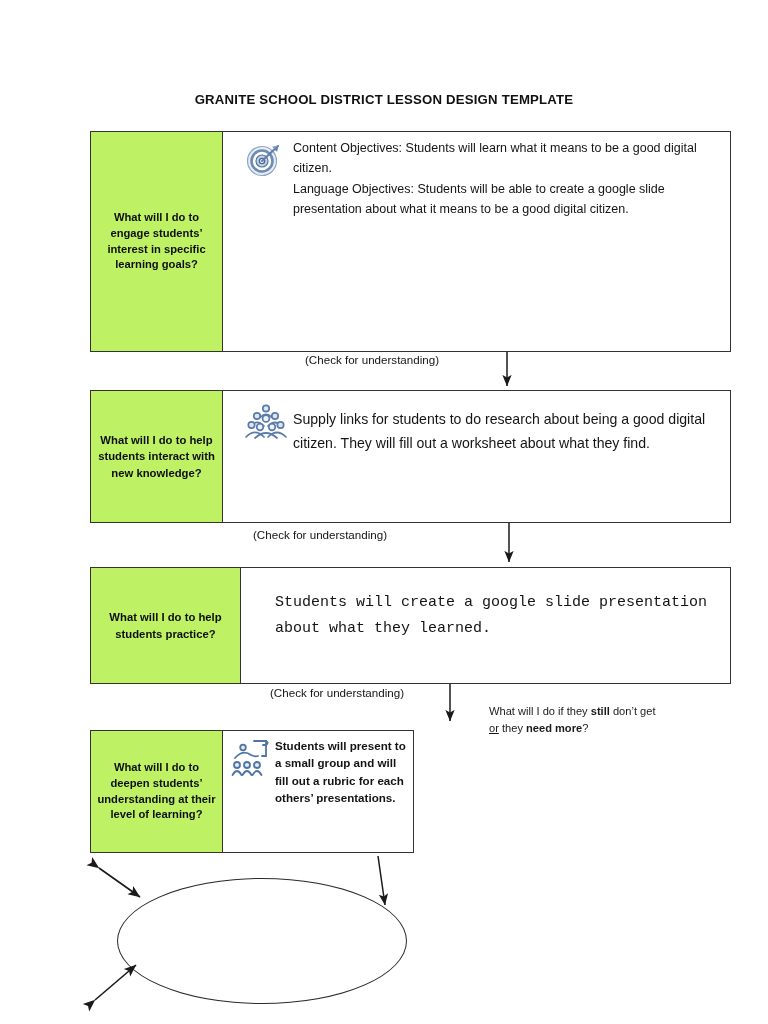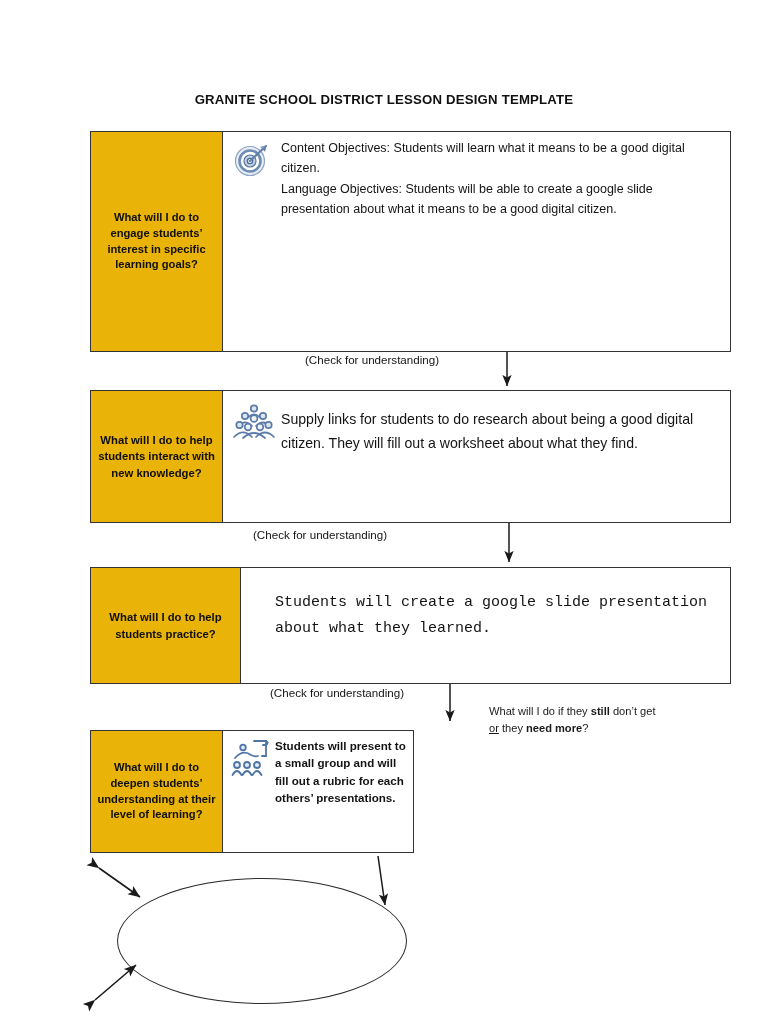--- a/index.html
+++ b/index.html
@@ -38,39 +38,39 @@
   .row-box {
     position: absolute;
     box-sizing: border-box;
     border: 1.2px solid #333333;
     background: #ffffff;
     display: flex;
     align-items: stretch;
   }
   .row-label {
     box-sizing: border-box;
-    background: #eab308;
+    background: #bef264;
     border-right: 1.2px solid #333333;
     display: flex;
     align-items: center;
     justify-content: center;
     text-align: center;
     font-size: 11.3px;
     font-weight: bold;
     line-height: 1.42;
     color: #0f0f0f;
     padding: 4px 6px;
     flex: 0 0 auto;
   }
   .row-body {
     position: relative;
     flex: 1 1 auto;
     display: flex;
     align-items: flex-start;
-    padding: 8px 10px 8px 8px;
+    padding: 8px 10px 8px 20px;
   }
   .row-icon {
     flex: 0 0 auto;
     width: 44px;
     height: 42px;
     margin-right: 6px;
     display: block;
   }
   .row-text {
     flex: 1 1 auto;

